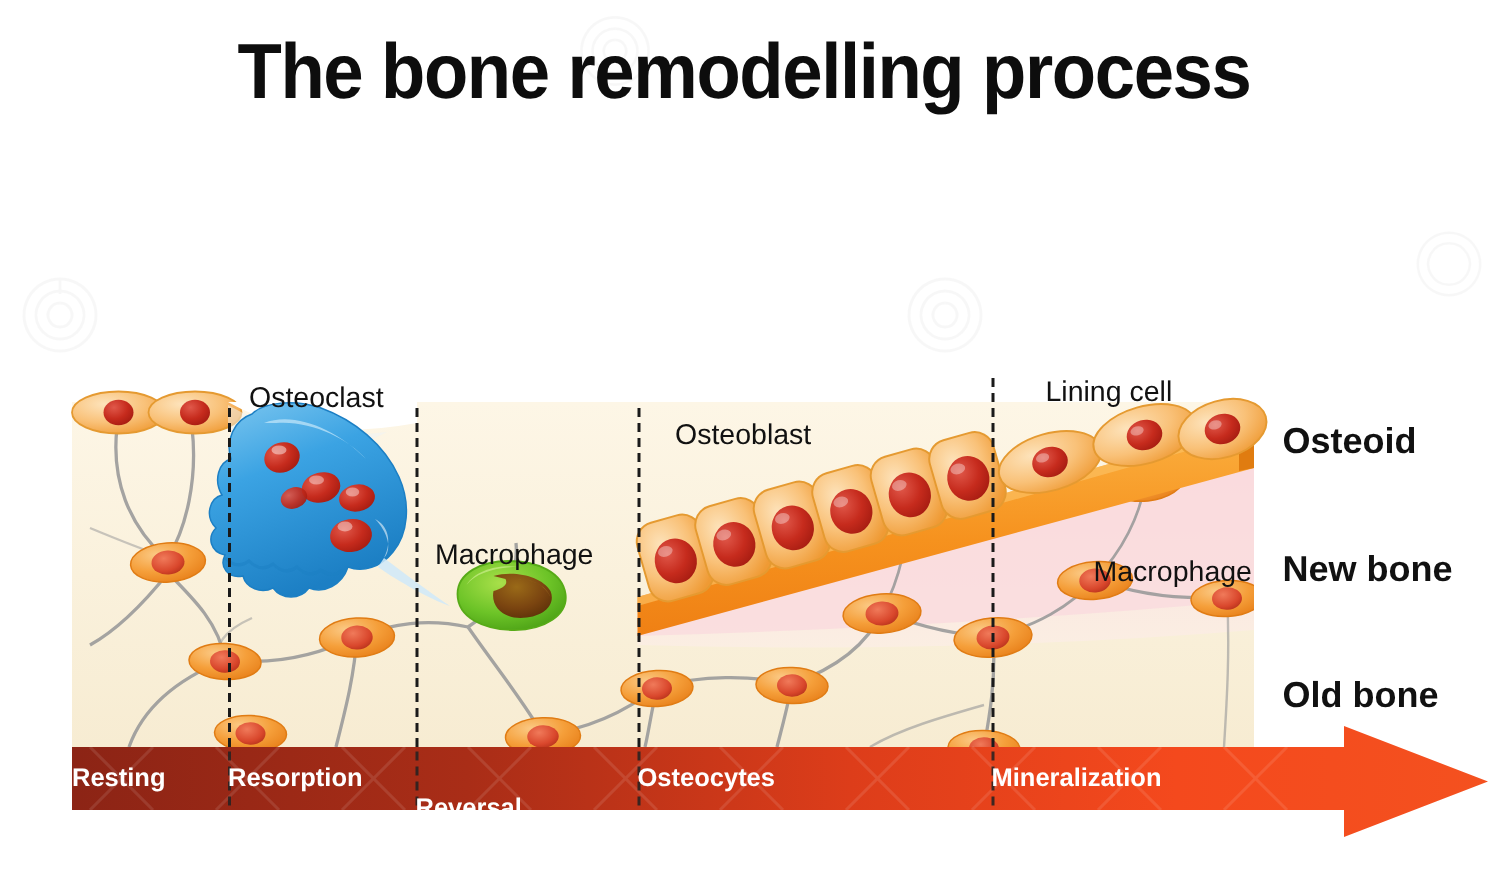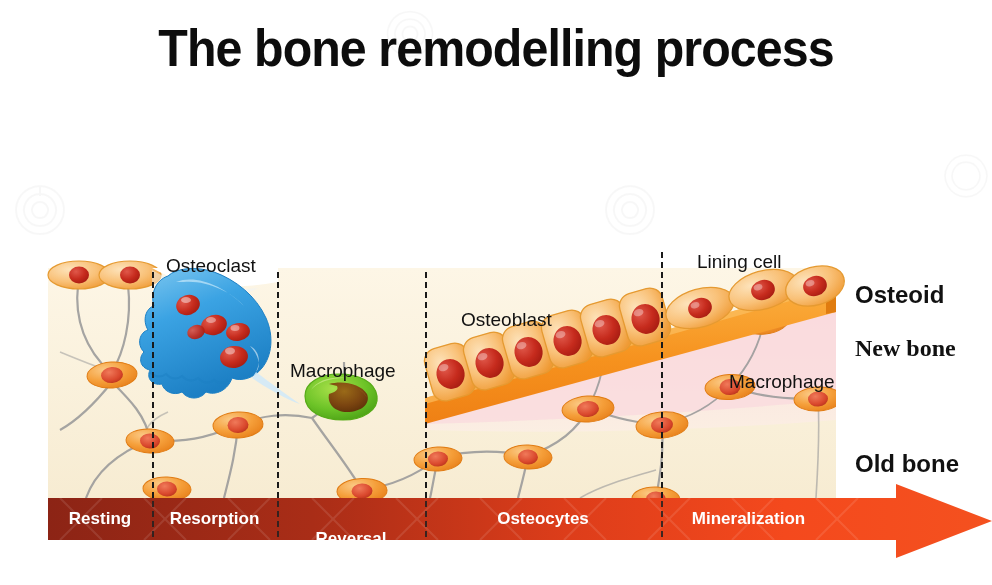--- a/index.html
+++ b/index.html
@@ -22,21 +22,21 @@
   .wm{position:absolute;opacity:.13;pointer-events:none;}
   .wm svg{display:block;}
 
   
   .lbl{position:absolute;color:#111;white-space:nowrap;font-size:19px;}
   .lbl.b{font-weight:bold;font-size:24px;}
 
   
   .stagebar{position:absolute;left:48px;top:498px;width:944px;height:42px;}
   .stage-label{
-    position:absolute;top:0;height:42px;line-height:42px;text-align:center;
+    position:absolute;top:0;height:42px;line-height:42px;text-align:left;
     color:#fff;font-weight:bold;font-size:17px;white-space:nowrap;
   }
   .divider{position:absolute;width:0;border-left:2px dashed #1a1a1a;}
   .bardiv{position:absolute;top:501px;height:36px;width:0;border-left:2px dashed #222;opacity:.85;}
 </style>
 </head>
 <body>
 
 <div id="stage">
 
@@ -372,26 +372,26 @@
   <div class="divider" style="left:277px;top:272px;height:226px;"></div>
   <div class="divider" style="left:425px;top:272px;height:226px;"></div>
   <div class="divider" style="left:661px;top:252px;height:246px;"></div>
   <div class="bardiv" style="left:152px;"></div>
   <div class="bardiv" style="left:277px;"></div>
   <div class="bardiv" style="left:425px;"></div>
   <div class="bardiv" style="left:661px;"></div>
 
   <div class="lbl" style="left:166px;top:255px;">Osteoclast</div>
   <div class="lbl" style="left:290px;top:360px;">Macrophage</div>
-  <div class="lbl" style="left:461px;top:280px;margin-top:29px;">Osteoblast</div>
+  <div class="lbl" style="left:450px;top:280px;">Osteoblast</div>
   <div class="lbl" style="left:697px;top:251px;">Lining cell</div>
   <div class="lbl" style="left:729px;top:371px;">Macrophage</div>
 
   <div class="lbl b" style="left:855px;top:281px;">Osteoid</div>
-  <div class="lbl b" style="left:855px;top:335px;font-family:Liberation Serif, serif;">New bone</div>
+  <div class="lbl b" style="left:855px;top:366px;">New bone</div>
   <div class="lbl b" style="left:855px;top:450px;">Old bone</div>
 
   <div class="stagebar">
     <div class="stage-label" style="left:0px;width:104px;">Resting</div>
     <div class="stage-label" style="left:104px;width:125px;">Resorption</div>
     <div class="stage-label" style="left:229px;width:148px;margin-top:20px;">Reversal</div>
     <div class="stage-label" style="left:377px;width:236px;">Osteocytes</div>
     <div class="stage-label" style="left:613px;width:175px;">Mineralization</div>
   </div>
 

